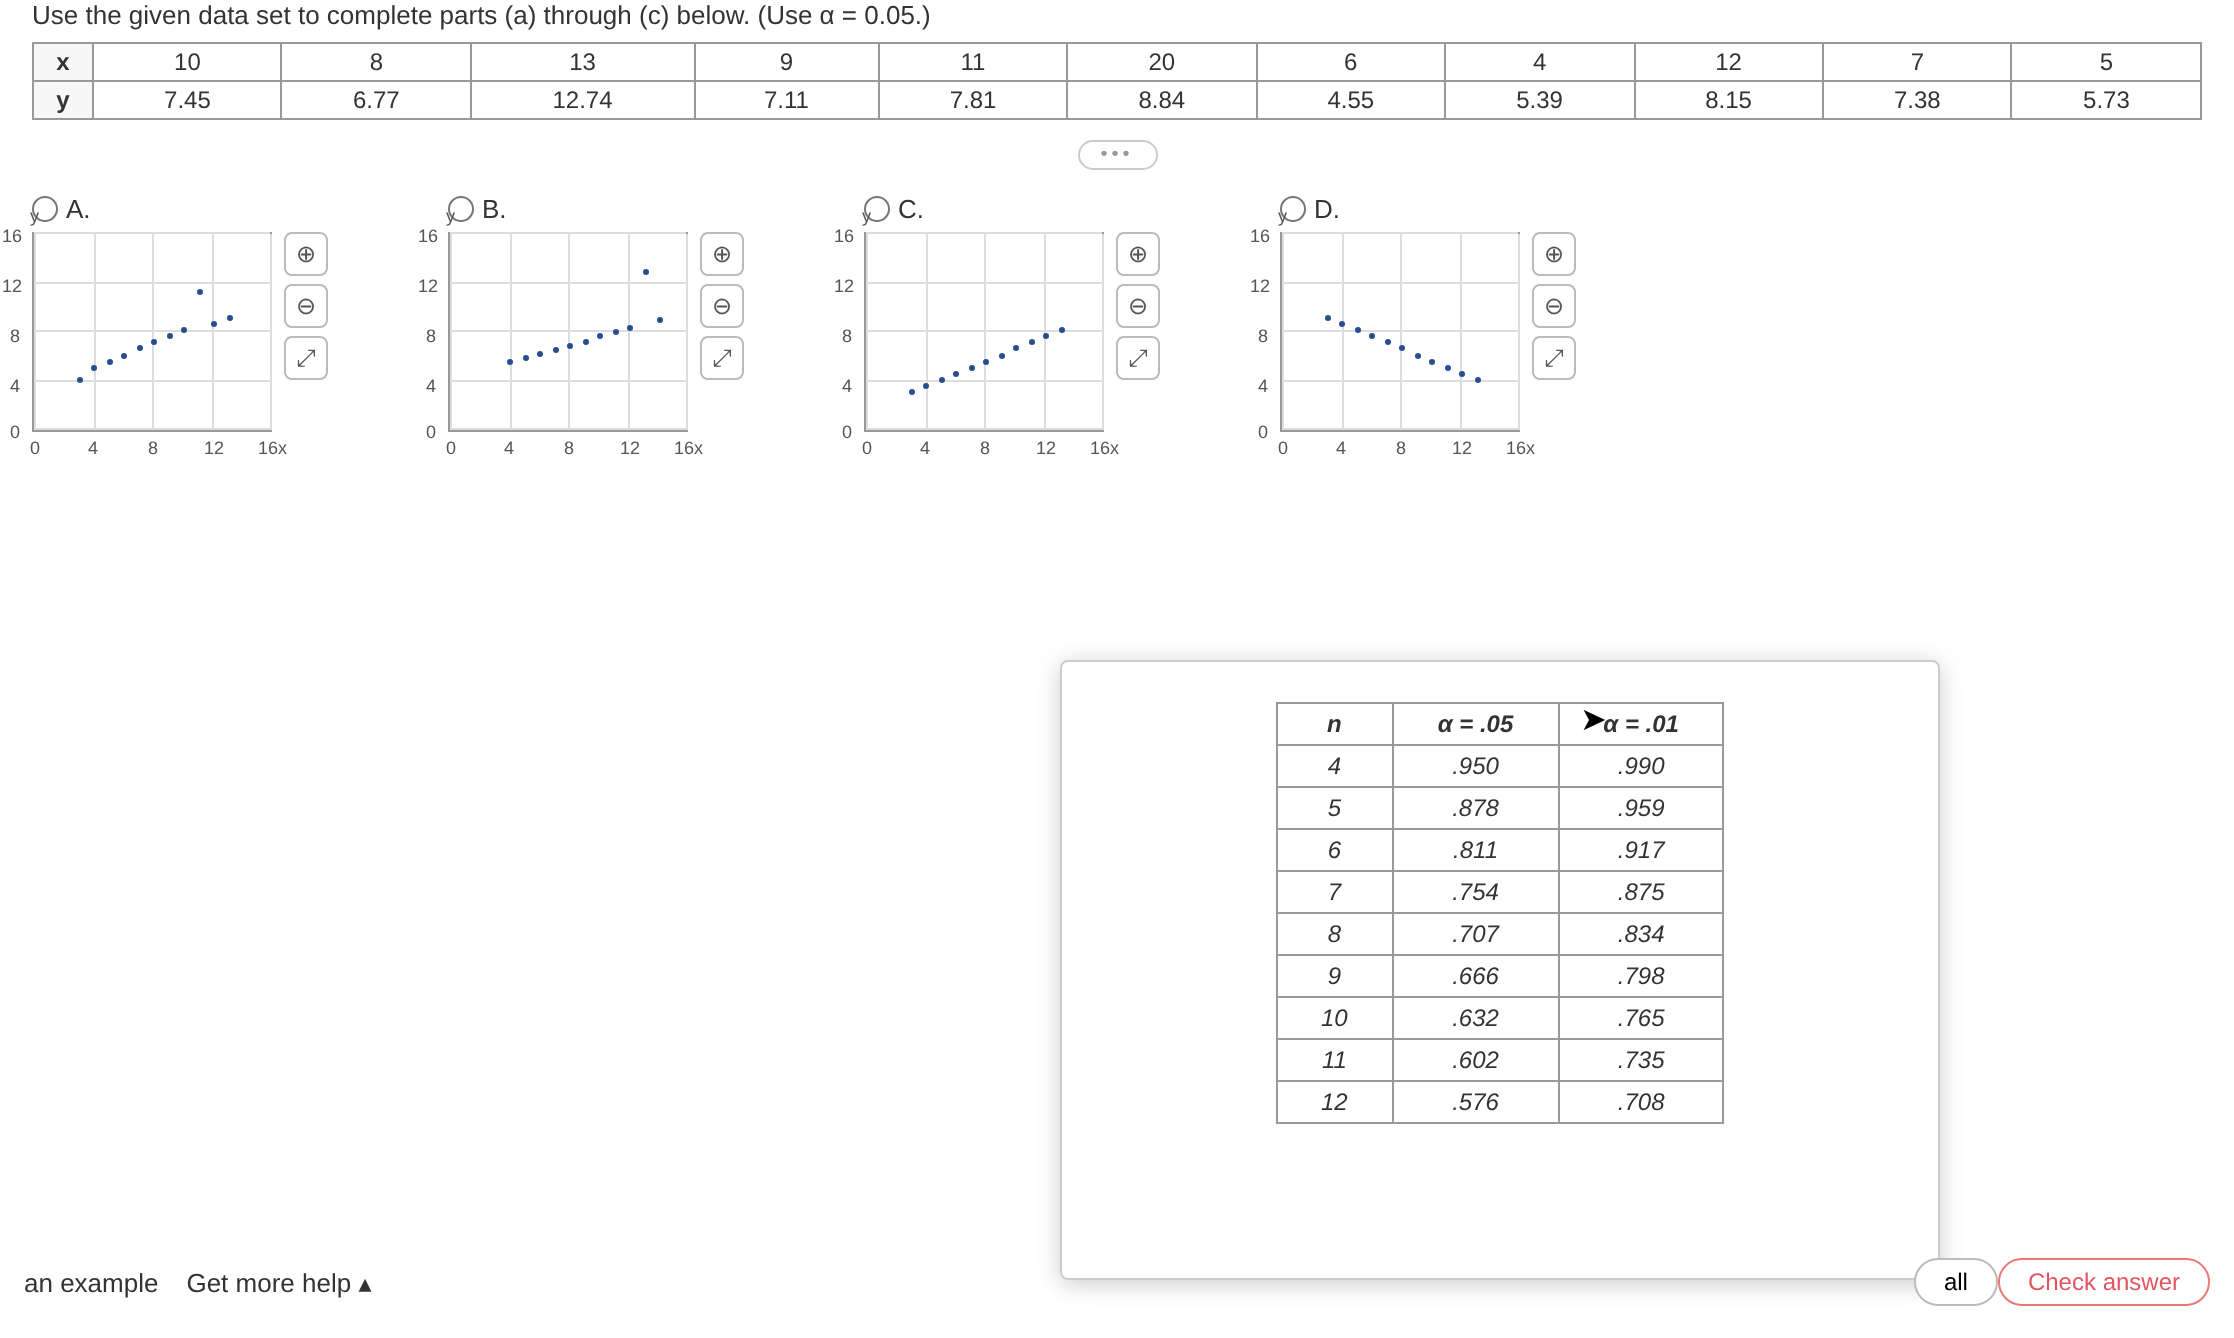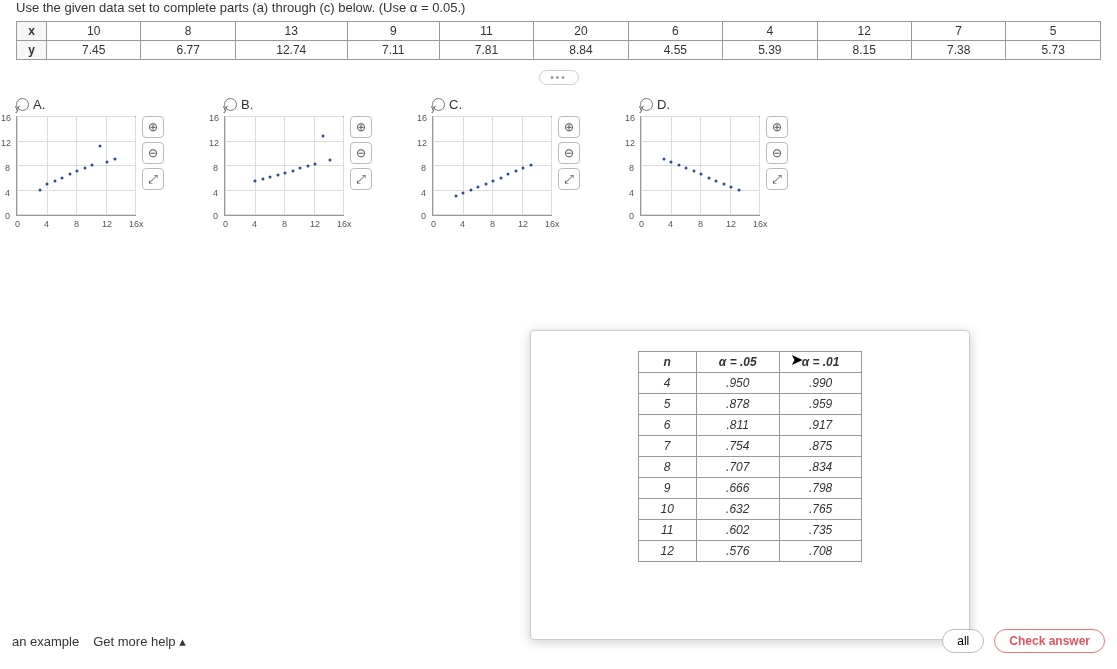--- a/index.html
+++ b/index.html
@@ -30,23 +30,23 @@
   .popup { position: absolute; left: 530px; top: 330px; width: 440px; height: 310px; background: #fff; border: 1px solid #ccc; box-shadow: 0 2px 12px rgba(0,0,0,.2); border-radius: 4px; }
   .popup-hdr { display: flex; align-items: center; justify-content: space-between; padding: 10px 14px 6px; }
   .popup-title { font-size: 15px; }
   .popup-ctrls { display: flex; gap: 8px; color: #666; font-size: 16px; }
   .popup-ctrls span { cursor: pointer; }
   .crit-table { margin: 20px auto 0; border-collapse: collapse; font-size: 12px; }
   .crit-table th, .crit-table td { border: 1px solid #999; padding: 3px 22px; text-align: center; font-style: italic; }
   .bottom-bar { position: absolute; bottom: 16px; left: 0; right: 0; display: flex; align-items: center; justify-content: space-between; padding: 0 12px; }
   .bottom-left { display: flex; gap: 14px; font-size: 13px; }
   .bottom-left a { color: #333; text-decoration: none; }
-  .bottom-right { display: flex; gap: 10px; align-items: center; }
+  .bottom-right { display: flex; gap: 0; align-items: center; }
   .btn-all { border: 1px solid #bbb; background: #fff; border-radius: 14px; padding: 4px 14px; font-size: 12px; cursor: pointer; }
-  .btn-check { border: 1px solid #e77; background: #fff; color: #e05560; border-radius: 14px; padding: 4px 14px; font-size: 12px; cursor: pointer; font-weight: bold; }
+  .btn-check { border: 1px solid #e77; background: #fff; color: #e05560; border-radius: 14px; padding: 4px 14px; font-size: 12px; cursor: pointer; font-weight: normal; }
   .cursor { position: absolute; left: 790px; top: 350px; font-size: 16px; color: #000; pointer-events: none; }
 </style>
 </head>
 <body>
 
 <div class="page">
   <div class="prompt">Use the given data set to complete parts (a) through (c) below. (Use α = 0.05.)</div>
 
   <table class="data-table">
     <tbody>

